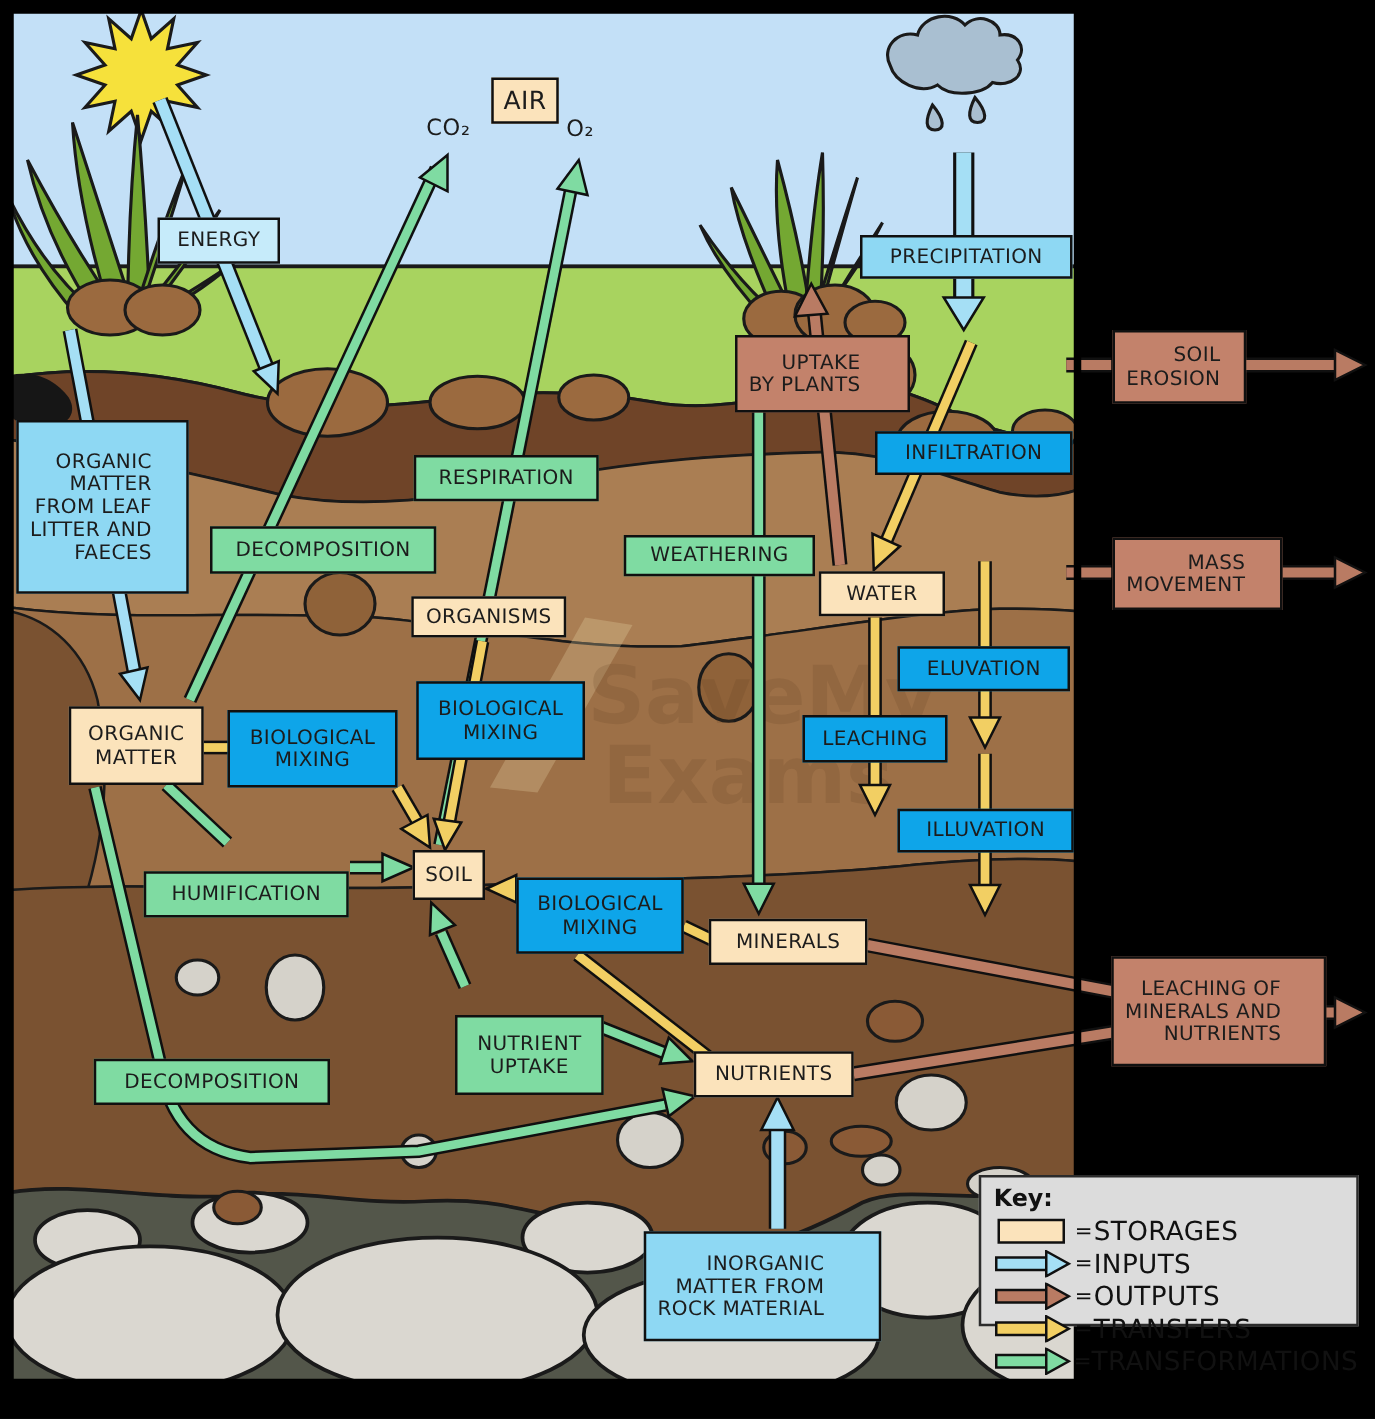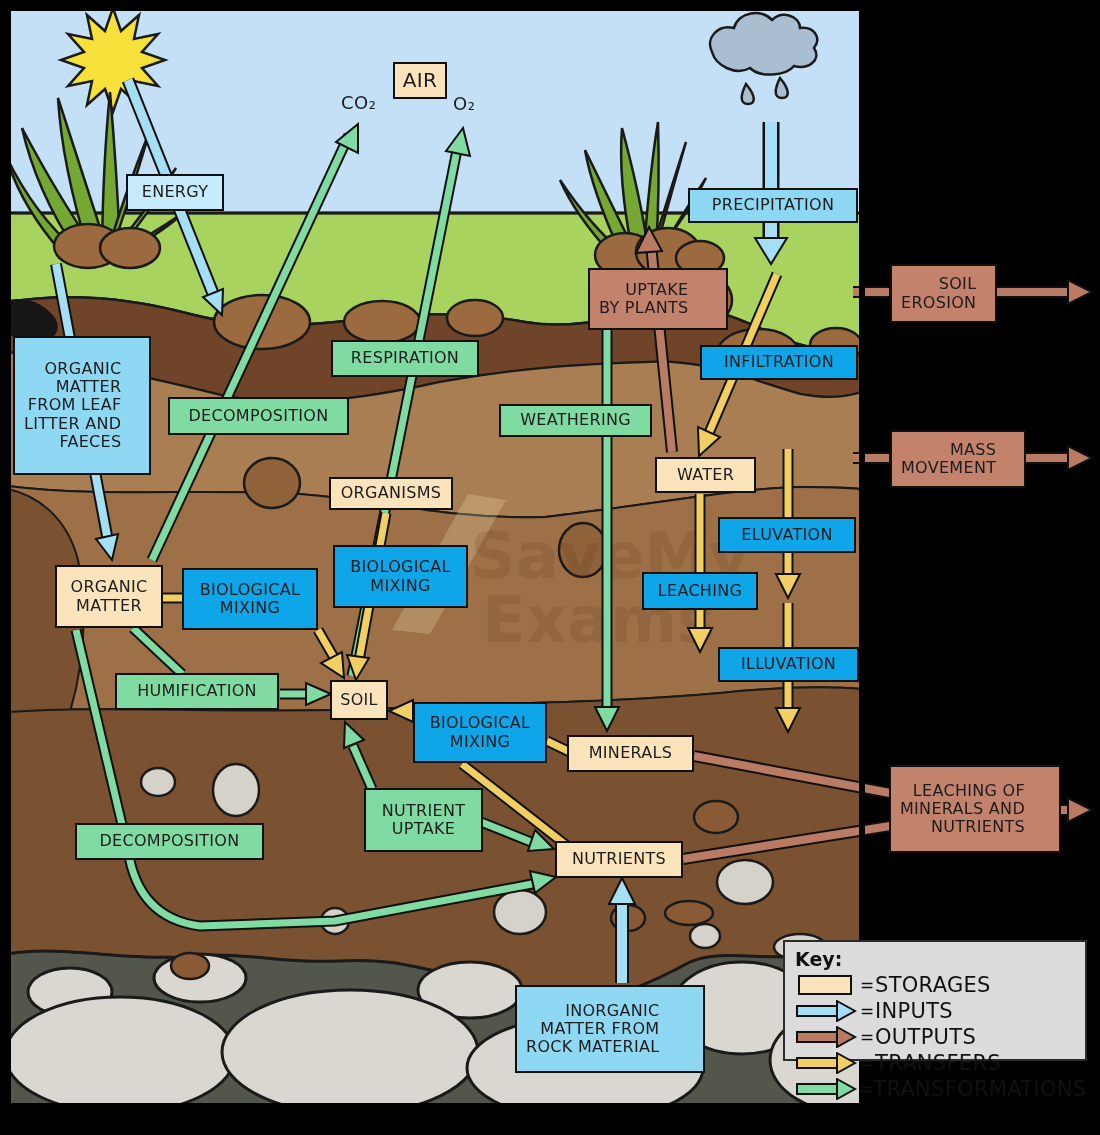--- a/index.html
+++ b/index.html
@@ -7,21 +7,21 @@
          font-family:"DejaVu Sans","Liberation Sans",sans-serif;}
   #bgsvg{position:absolute;left:0;top:0;width:1100px;height:1135px;}
   .lbl{position:absolute;border:2px solid #101010;display:flex;align-items:center;justify-content:center;
        text-align:center;white-space:pre-line;font-size:16px;line-height:1.13;letter-spacing:.3px;
        color:#1c1c1c;box-sizing:border-box;}
   .la{justify-content:flex-start;text-align:right;padding-left:9px;}
   .storage{background:#fbe3bb;}
   .input{background:#8ed8f3;}
   .input-light{background:#c6ebfa;}
   .transfer{background:#0ea5e9;}
-  .transform{background:#7fdba2;}
+  .transform{background:#7fdba2;margin-top:24px;}
   .output{background:#c3826b;}
   .gas{position:absolute;color:#1c1c1c;font-size:18px;letter-spacing:.5px;}
   #keybox{position:absolute;left:783px;top:940px;width:304px;height:121px;background:#dcdcdc;
           border:2px solid #2b2b2b;box-sizing:border-box;padding:6px 8px 4px 10px;}
   #keybox .ktitle{font-weight:bold;font-size:19px;color:#111;margin-bottom:2px;}
   .krow{display:flex;align-items:center;height:26px;}
   .krow svg{flex:0 0 64px;}
   .keq{width:16px;font-size:17px;color:#111;text-align:center;}
   .klab{font-size:21px;color:#111;letter-spacing:.3px;}
 </style>

